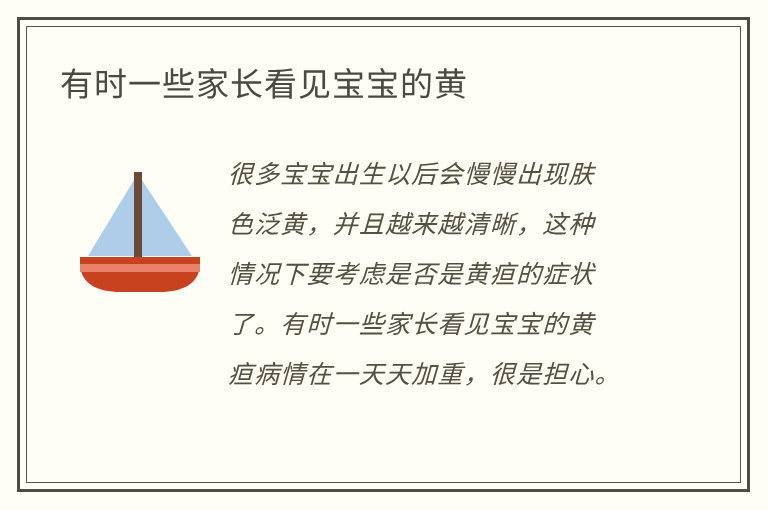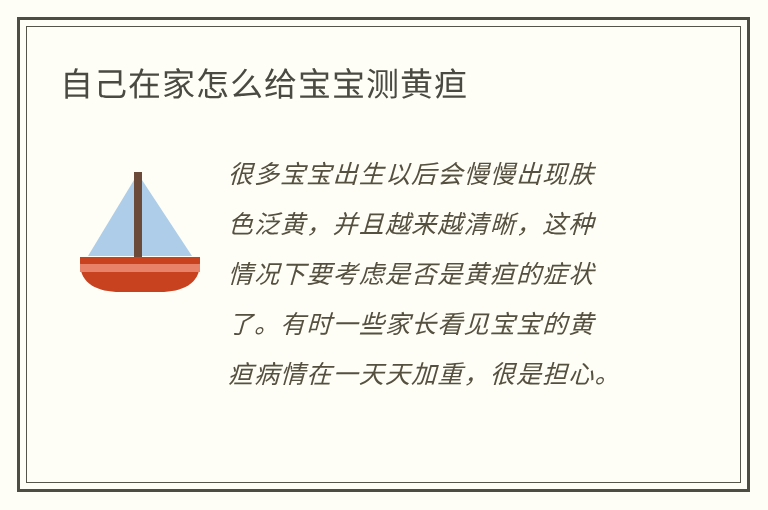--- a/index.html
+++ b/index.html
@@ -110,21 +110,21 @@
   }
 </style>
 </head>
 <body>
 
 <div id="card">
 
   <div id="outer-frame"></div>
   <div id="inner-frame"></div>
 
-  <h1 id="page-title">自己在家怎么给宝宝测黄疸</h1>
+  <h1 id="page-title">有时一些家长看见宝宝的黄</h1>
 
   <div id="content-row">
 
     <div id="sailboat-figure">
       <svg id="sailboat-svg" viewBox="0 0 140 140" xmlns="http://www.w3.org/2000/svg">
 
         <polygon points="64,22 64,98 18,98" fill="#AECDE8"></polygon>
 
         <polygon points="72,22 72,98 122,98" fill="#AECDE8"></polygon>
 

